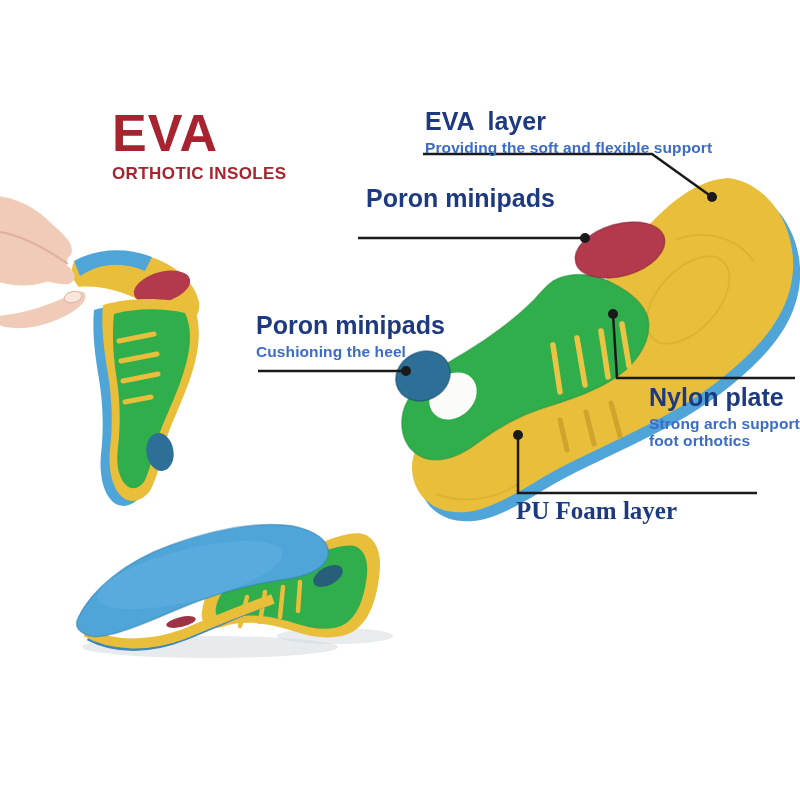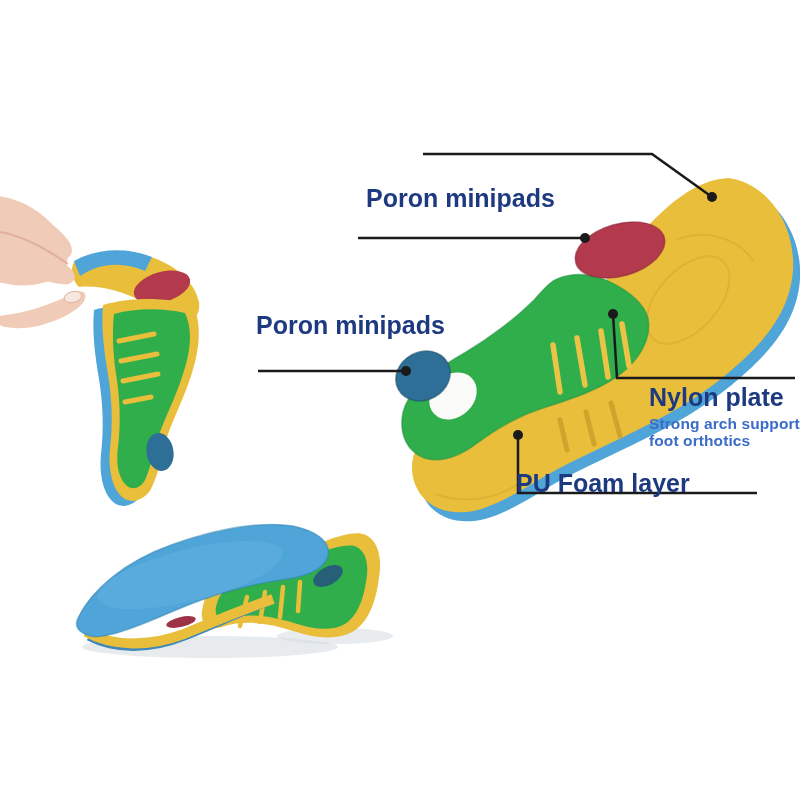--- a/index.html
+++ b/index.html
@@ -17,21 +17,21 @@
     line-height:1.05;white-space:pre;letter-spacing:0px;
   }
   .ann-desc{
     font-size:15.5px;color:var(--desc-blue,#3b6cc7);line-height:1.1;margin-top:5px;
     font-weight:bold;letter-spacing:0.1px;
   }
   #ann-eva{left:425px;top:108px;}
   #ann-fore{left:366px;top:185px;}
   #ann-heel{left:256px;top:312px;}
   #ann-nylon{left:649px;top:384px;width:170px;}
-  #ann-pu{left:516px;top:470px;}
+  #ann-pu{left:516px;top:498px;font-family:Liberation Serif, serif;}
 </style>
 </head>
 <body>
 
 <div class="stage">
 
   <svg width="800" height="800" viewBox="0 0 800 800">
 
     <g>
       <ellipse cx="210" cy="647" rx="128" ry="11" fill="#d3dae0" opacity="0.55"></ellipse>
@@ -120,30 +120,37 @@
     </g>
     <g fill="var(--leader-black)">
       <circle cx="712" cy="197" r="5"></circle>
       <circle cx="585" cy="238" r="5"></circle>
       <circle cx="406" cy="371" r="5"></circle>
       <circle cx="613" cy="314" r="5"></circle>
       <circle cx="518" cy="435" r="5"></circle>
     </g>
   </svg>
 
+  <div class="brand">
+    <div class="brand-title">EVA</div>
+    <div class="brand-sub">ORTHOTIC INSOLES</div>
+  </div>
 
   <div class="ann" id="ann-eva">
+    <div class="ann-title">EVA  layer</div>
+    <div class="ann-desc">Providing the soft and flexible support</div>
   </div>
 
   <div class="ann" id="ann-fore">
     <div class="ann-title">Poron minipads</div>
   </div>
 
   <div class="ann" id="ann-heel">
     <div class="ann-title">Poron minipads</div>
+    <div class="ann-desc">Cushioning the heel</div>
   </div>
 
   <div class="ann" id="ann-nylon">
     <div class="ann-title">Nylon plate</div>
     <div class="ann-desc">Strong arch support&amp; foot orthotics</div>
   </div>
 
   <div class="ann" id="ann-pu">
     <div class="ann-title">PU Foam layer</div>
   </div>

